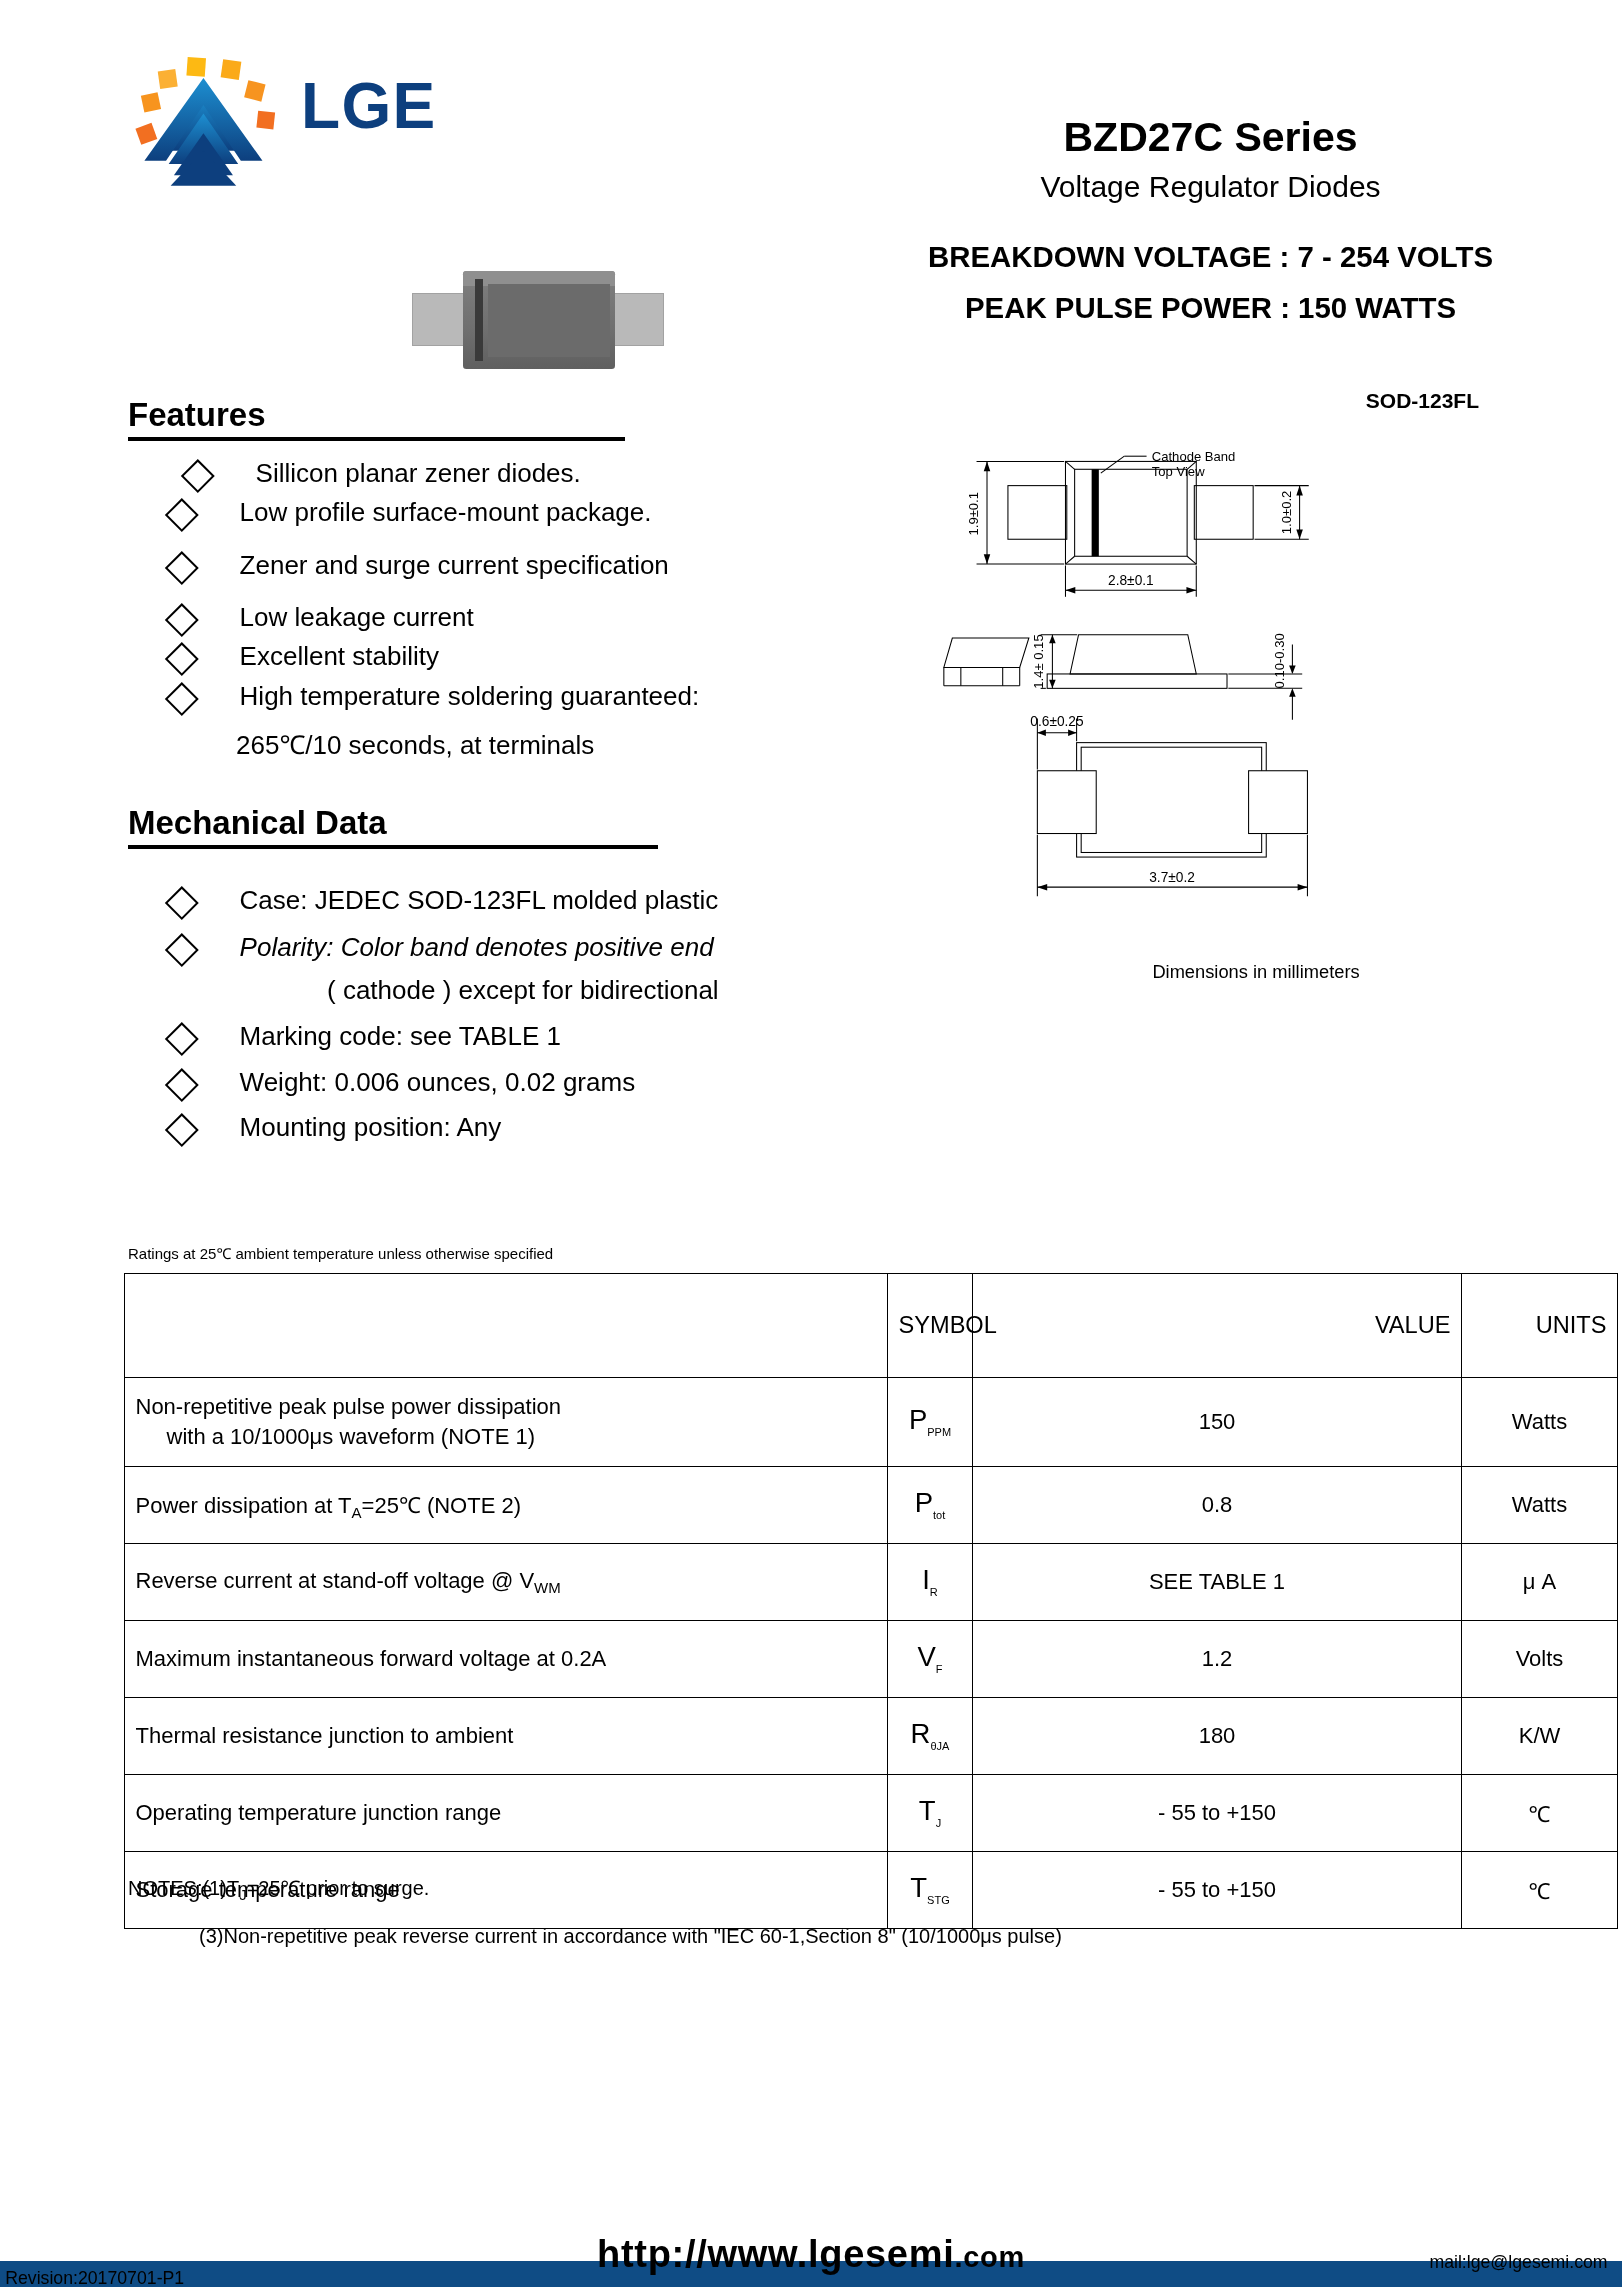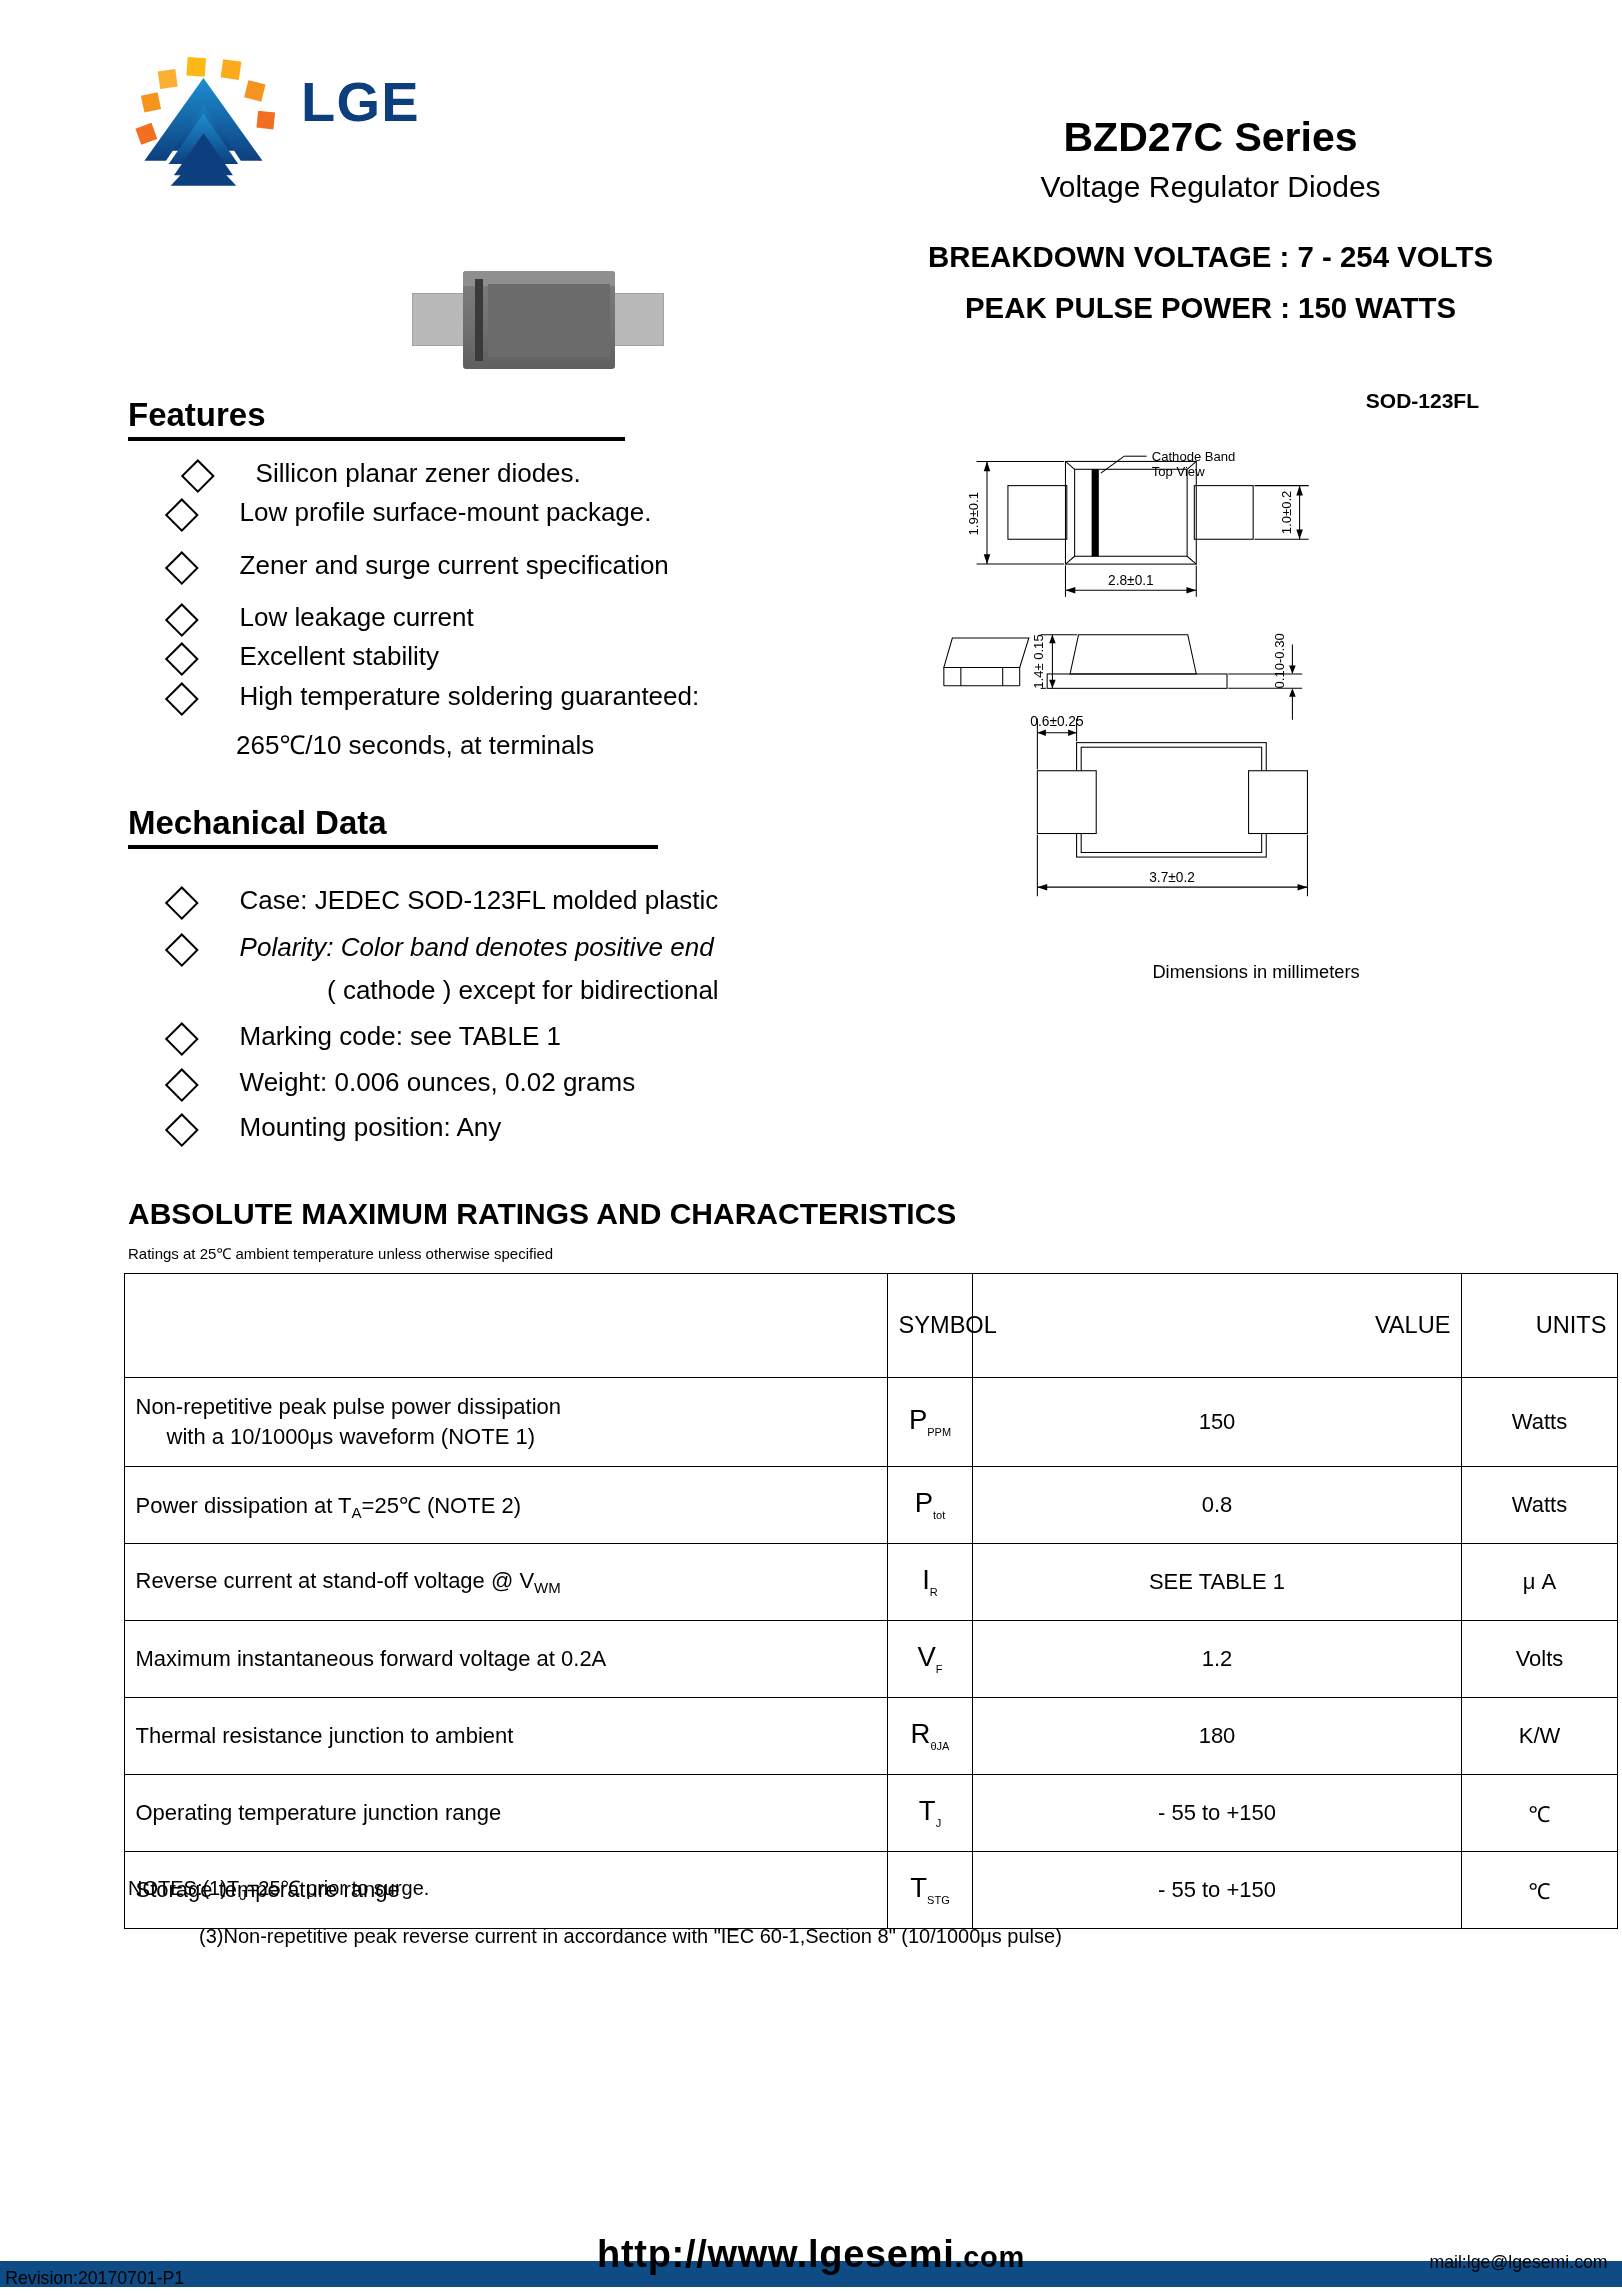--- a/index.html
+++ b/index.html
@@ -6,21 +6,21 @@
   body{
     width:1622px;height:2295px;background:#fff;
     font-family:"Liberation Sans",sans-serif;color:#000;
     position:relative;overflow:hidden;
   }
   .page{position:absolute;inset:0;}
 
   
   .logo-wrap{position:absolute;left:128px;top:36px;width:366px;height:151px;}
   .logo-mark{position:absolute;left:0;top:0;width:164px;height:151px;}
-  .logo-text{position:absolute;left:173px;top:38px;font-size:56px;font-weight:bold;
+  .logo-text{position:absolute;left:173px;top:38px;font-size:64px;font-weight:bold;
     color:#0d3f7e;letter-spacing:1.3px;font-family:"Liberation Sans",sans-serif;line-height:1;}
 
   .title-block{position:absolute;left:844px;top:115px;width:733px;text-align:center;}
   .t-series{font-size:41px;font-weight:bold;letter-spacing:0px;line-height:1.12;}
   .t-sub{font-size:30px;font-weight:normal;margin-top:9.2px;line-height:1.1;}
   .t-bd{font-size:29.4px;font-weight:bold;margin-top:37px;line-height:1.15;}
   .t-pk{font-size:29.4px;font-weight:bold;margin-top:17px;line-height:1.15;}
 
   
   .photo{position:absolute;left:412px;top:262px;width:252px;height:118px;}
@@ -283,21 +283,20 @@
         <text x="164" y="331" font-size="20" transform="rotate(-90 164 331)" text-anchor="middle">1.4± 0.15</text>
         <text x="532" y="330" font-size="20" transform="rotate(-90 532 330)" text-anchor="middle">0.10-0.30</text>
         <text x="185" y="430" font-size="21" text-anchor="middle">0.6±0.25</text>
         <text x="361" y="668" font-size="21" text-anchor="middle">3.7±0.2</text>
       </g>
     </svg>
   </div>
 
   <div class="dim-note">Dimensions in millimeters</div>
 
-  <div class="abs-title">ABSOLUTE MAXIMUM RATINGS AND CHARACTERISTICS</div>
   <div class="ratings-note">Ratings at 25℃ ambient temperature unless otherwise specified</div>
 
   <table class="tbl">
     <tbody>
         <tr class="hdr">
       <td class="c-desc"></td>
       <td class="c-sym">SYMBOL</td>
       <td class="c-val">VALUE</td>
       <td class="c-unit">UNITS</td>
     </tr>

